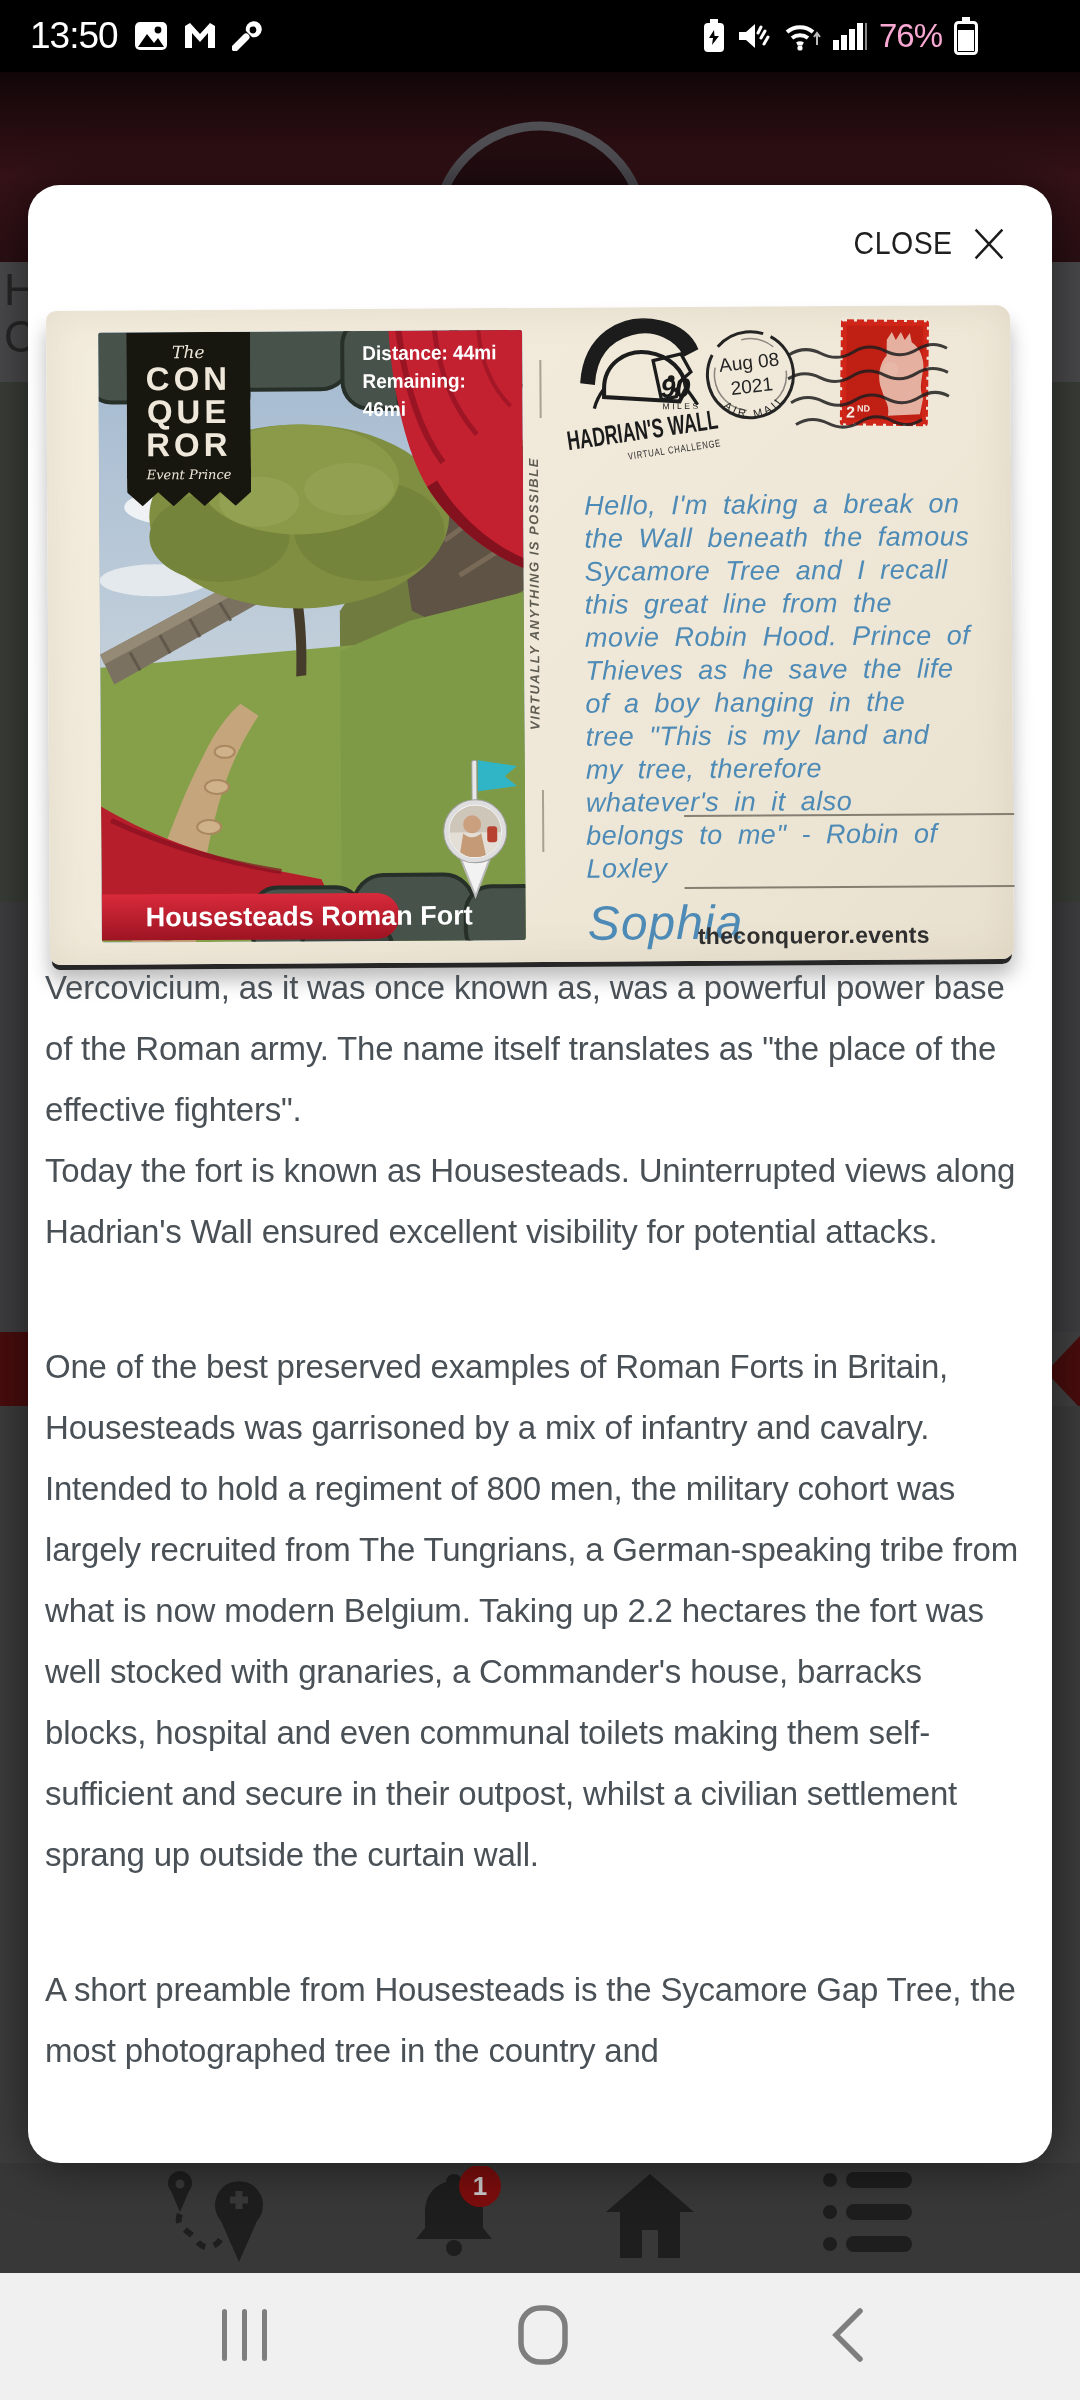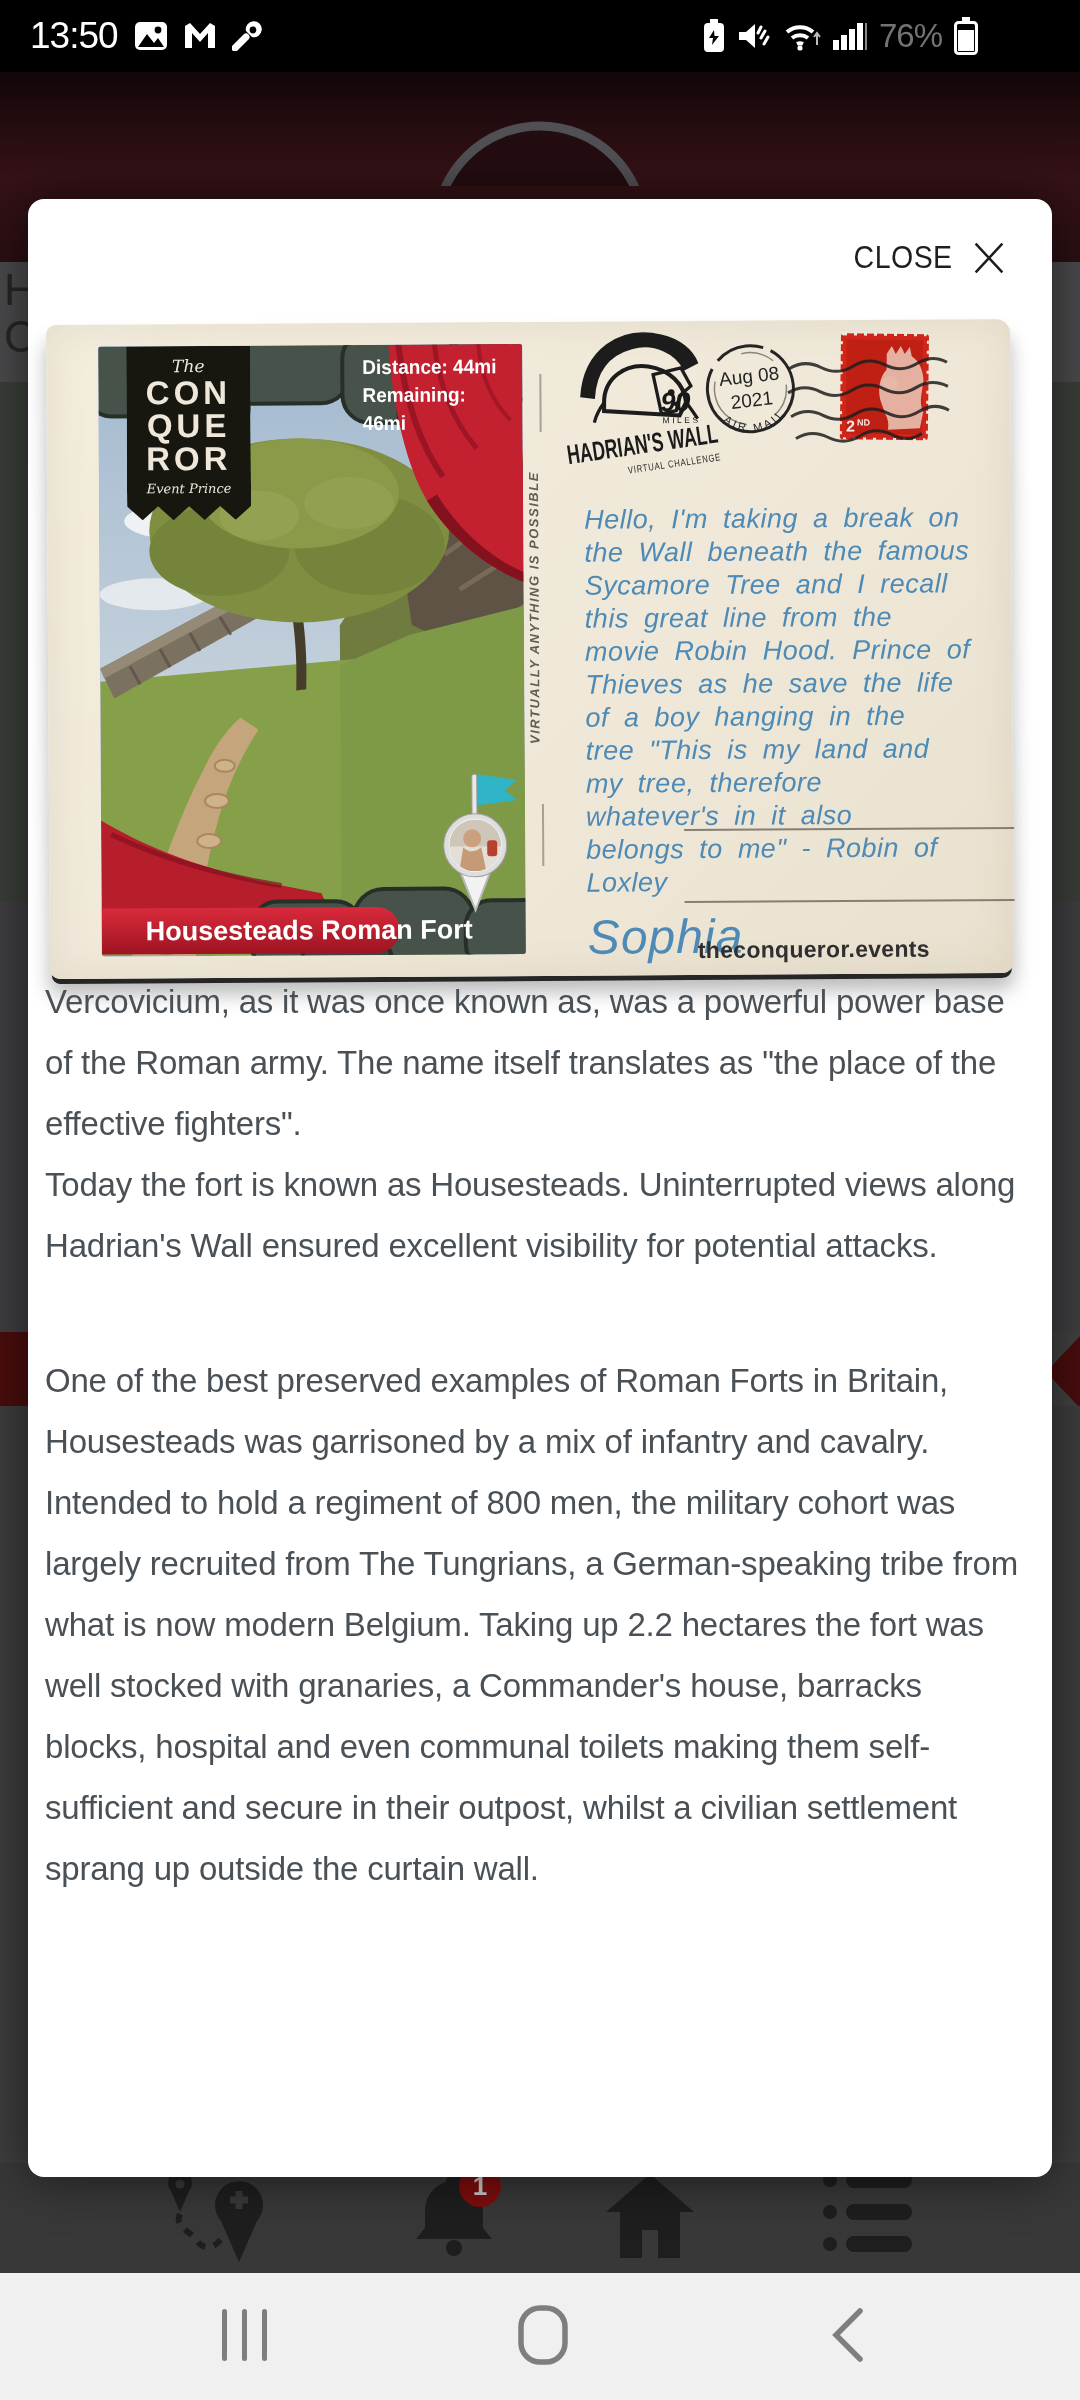--- a/index.html
+++ b/index.html
@@ -5,42 +5,42 @@
   html,body{margin:0;padding:0;background:#000;}
   .screen{position:relative;width:1080px;height:2400px;overflow:hidden;
     font-family:"Liberation Sans",sans-serif;background:#000;}
 
   
   .statusbar{position:absolute;left:0;top:0;width:1008px;height:72px;background:#000;
     display:flex;align-items:center;justify-content:space-between;padding:0 30px;box-sizing:border-box;z-index:50;}
   .sb-left,.sb-right{display:flex;align-items:center;gap:16px;}
   .sb-right{gap:12px;}
   .sb-time{color:#fff;font-size:37px;letter-spacing:-1px;}
-  .sb-pct{color:#737373;font-size:33px;letter-spacing:-1px;}
+  .sb-pct{color:#f9a8d4;font-size:33px;letter-spacing:-1px;}
 
   
   .backdrop{position:absolute;inset:0;z-index:1;}
   .bd{position:absolute;left:0;width:1080px;}
   .bd-maroon{top:72px;height:190px;background:linear-gradient(180deg,#120608 0%,#351217 55%,#2a0f13 100%);}
   .bd-gray{top:262px;height:120px;background:#4a4a4c;}
   .bd-green{top:382px;height:520px;background:#3a3e38;}
   .bd-dark1{top:902px;height:430px;background:#3f3f41;}
   .bd-redband{top:1332px;height:74px;width:28px;background:#4a0d0d;}
   .bd-dark2{top:1332px;left:28px;width:1052px;height:74px;background:#424242;}
   .bd-dark3{top:1406px;height:757px;background:#3d3d3d;}
   .bd-navarea{top:2163px;height:110px;background:#383838;}
   .arch{position:absolute;left:400px;top:108px;width:280px;height:78px;}
   .bg-letters{position:absolute;left:4px;top:266px;color:#262626;font-size:44px;line-height:47px;font-weight:400;}
   .red-arrow{position:absolute;left:1046px;top:1336px;width:34px;height:72px;background:#4a0d0d;
     clip-path:polygon(100% 0,0 50%,100% 100%);}
   .appnav-ic{position:absolute;top:2166px;}
 
   
-  .modal{position:absolute;left:28px;top:199px;width:1024px;height:1978px;background:#fff;
-    border-radius:16px;z-index:10;box-shadow:0 0 50px rgba(0,0,0,.55);overflow:hidden;}
+  .modal{position:absolute;left:28px;top:185px;width:1024px;height:1978px;background:#fff;
+    border-radius:32px;z-index:10;box-shadow:0 0 50px rgba(0,0,0,.55);overflow:hidden;}
   .close-btn{position:absolute;top:38px;right:42px;display:flex;align-items:center;gap:15px;
     background:none;border:none;cursor:pointer;padding:0;}
   .close-label{font-size:31px;color:#1f1f1f;letter-spacing:.5px;font-weight:500;transform:scaleX(.92);transform-origin:right;}
 
   
   .postcard{position:absolute;left:20px;top:123px;width:964px;height:654px;
     background:linear-gradient(135deg,#f3edde 0%,#efe8d8 60%,#e9e1cf 100%);
     border-radius:10px 14px 12px 10px;transform:rotate(-.35deg);
     box-shadow:0 7px 0 -2px #262626,0 16px 20px rgba(0,0,0,.28),inset 0 0 40px rgba(120,100,70,.12);}
   .photo{position:absolute;left:52px;top:22px;width:424px;height:610px;overflow:hidden;border-radius:3px;background:#9db4cc;}
@@ -359,20 +359,21 @@
       <div class="addr-line" style="top:508px"></div>
       <div class="addr-line" style="top:580px"></div>
       <div class="signature">Sophia</div>
       <div class="website">theconqueror.events</div>
     </div>
 
     <div class="article">
       <p>Vercovicium, as it was once known as, was a powerful power base of the Roman army. The name itself translates as "the place of the effective fighters".
 Today the fort is known as Housesteads. Uninterrupted views along Hadrian's Wall ensured excellent visibility for potential attacks.</p>
       <p>One of the best preserved examples of Roman Forts in Britain, Housesteads was garrisoned by a mix of infantry and cavalry. Intended to hold a regiment of 800 men, the military cohort was largely recruited from The Tungrians, a German-speaking tribe from what is now modern Belgium. Taking up 2.2 hectares the fort was well stocked with granaries, a Commander's house, barracks blocks, hospital and even communal toilets making them self-sufficient and secure in their outpost, whilst a civilian settlement sprang up outside the curtain wall.</p>
+      <p>A short preamble from Housesteads is the Sycamore Gap Tree, the most photographed tree in the country and</p>
     </div>
   </div>
 
   <div class="android-bar"></div>
   <button class="and-btn" style="left:216px">
     <svg width="58" height="64" viewBox="0 0 58 64">
       <rect x="6" y="6" width="5" height="52" rx="2.5" fill="#7e7e7e"></rect>
       <rect x="26" y="6" width="5" height="52" rx="2.5" fill="#7e7e7e"></rect>
       <rect x="46" y="6" width="5" height="52" rx="2.5" fill="#7e7e7e"></rect>
     </svg>

